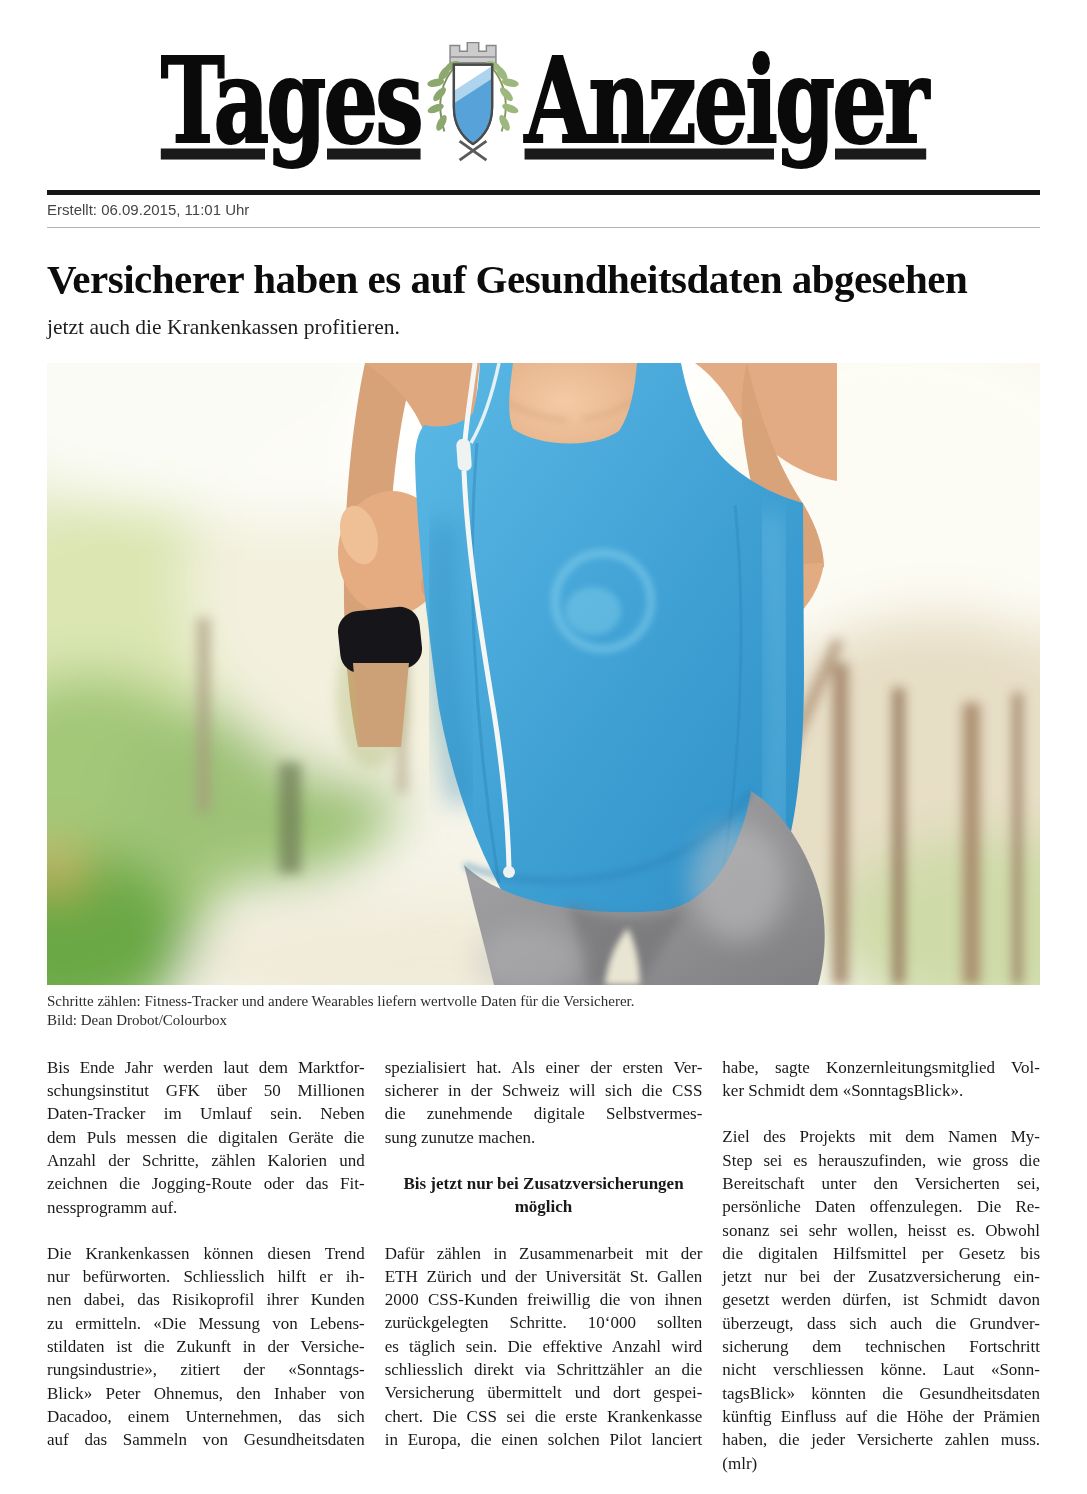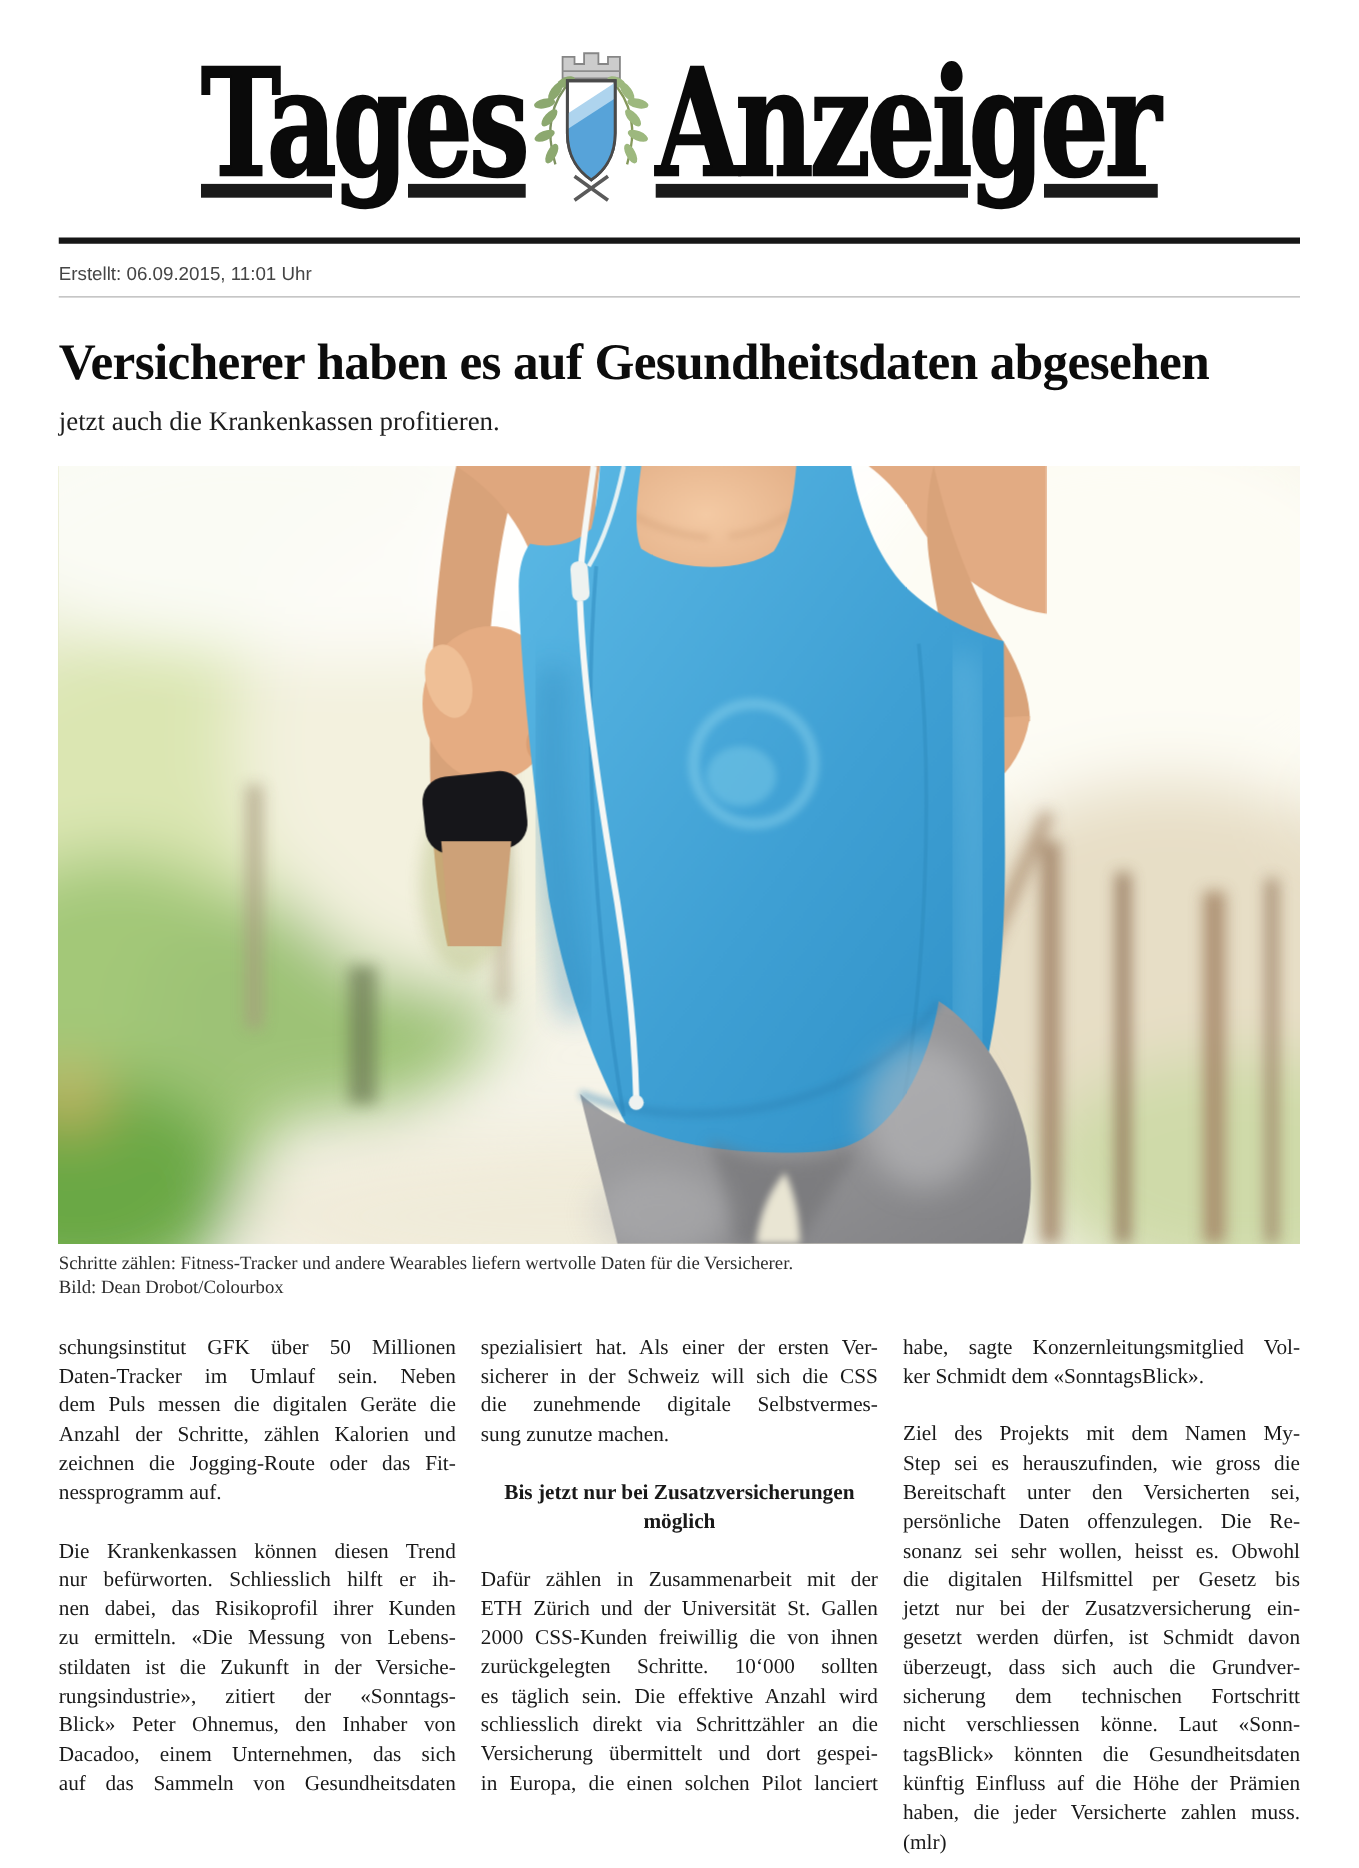--- a/index.html
+++ b/index.html
@@ -8,21 +8,21 @@
 
   
   .masthead{display:flex;justify-content:center;align-items:center;height:150px;margin-top:4px;text-decoration:underline;}
   .mast-word{font-family:"DejaVu Serif",serif;font-weight:bold;font-size:86px;
              letter-spacing:-3px;display:inline-block;transform:scaleY(1.38);
              color:#0a0a0a;-webkit-text-stroke:1.4px #0a0a0a;white-space:nowrap;}
   .crest{margin:0 4px;position:relative;top:2px;flex:0 0 auto;}
 
   .rule-thick{height:5px;background:#161616;margin-top:16px;}
   .meta-line{font-family:"Liberation Sans","DejaVu Sans",sans-serif;font-size:15px;color:#454545;
-             padding:16px 0 9px 0;}
+             padding:6px 0 9px 0;}
   .rule-thin{height:1px;background:#b4b4b4;}
 
   
   .headline{font-size:41px;line-height:1.08;font-weight:bold;color:#0c0c0c;
             letter-spacing:-0.5px;margin:29px 0 12px 0;}
   .lead{font-size:21.5px;line-height:28.5px;color:#1d1d1d;margin:0 0 21px 0;}
 
   
   figure{margin:0;}
   .photo{width:993px;height:622px;overflow:hidden;background:#f4f2e6;}
@@ -225,20 +225,21 @@
       </div>
       <figcaption class="caption">
           <div class="line">Schritte zählen: Fitness-Tracker und andere Wearables liefern wertvolle Daten für die Versicherer.</div>
           <div class="line">Bild: Dean Drobot/Colourbox</div>
         </figcaption>
     </figure>
 
     <div class="columns">
       <div class="col">
           <div class="block">
+            <div class="bl">Bis Ende Jahr werden laut dem Marktfor-</div>
             <div class="bl">schungsinstitut GFK über 50 Millionen</div>
             <div class="bl">Daten-Tracker im Umlauf sein. Neben</div>
             <div class="bl">dem Puls messen die digitalen Geräte die</div>
             <div class="bl">Anzahl der Schritte, zählen Kalorien und</div>
             <div class="bl">zeichnen die Jogging-Route oder das Fit-</div>
             <div class="bl bl-end">nessprogramm auf.</div>
           </div>
           <div class="block">
             <div class="bl">Die Krankenkassen können diesen Trend</div>
             <div class="bl">nur befürworten. Schliesslich hilft er ih-</div>
@@ -263,20 +264,21 @@
             <div class="bh">möglich</div>
           </div>
           <div class="block">
             <div class="bl">Dafür zählen in Zusammenarbeit mit der</div>
             <div class="bl">ETH Zürich und der Universität St. Gallen</div>
             <div class="bl">2000 CSS-Kunden freiwillig die von ihnen</div>
             <div class="bl">zurückgelegten Schritte. 10‘000 sollten</div>
             <div class="bl">es täglich sein. Die effektive Anzahl wird</div>
             <div class="bl">schliesslich direkt via Schrittzähler an die</div>
             <div class="bl">Versicherung übermittelt und dort gespei-</div>
+            <div class="bl">chert. Die CSS sei die erste Krankenkasse</div>
             <div class="bl">in Europa, die einen solchen Pilot lanciert</div>
           </div>
         </div>
       <div class="col">
           <div class="block">
             <div class="bl">habe, sagte Konzernleitungsmitglied Vol-</div>
             <div class="bl bl-end">ker Schmidt dem «SonntagsBlick».</div>
           </div>
           <div class="block">
             <div class="bl">Ziel des Projekts mit dem Namen My-</div>

